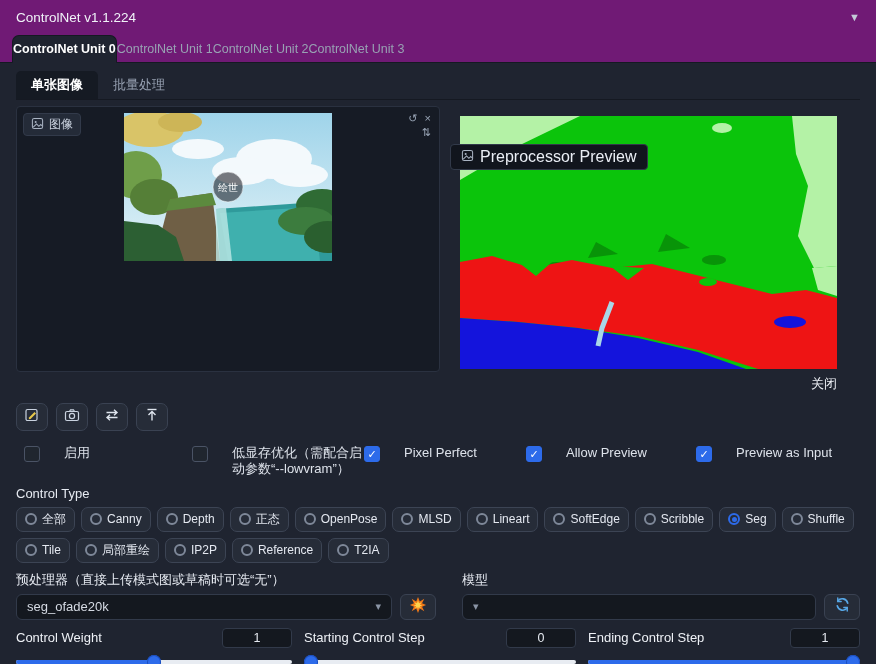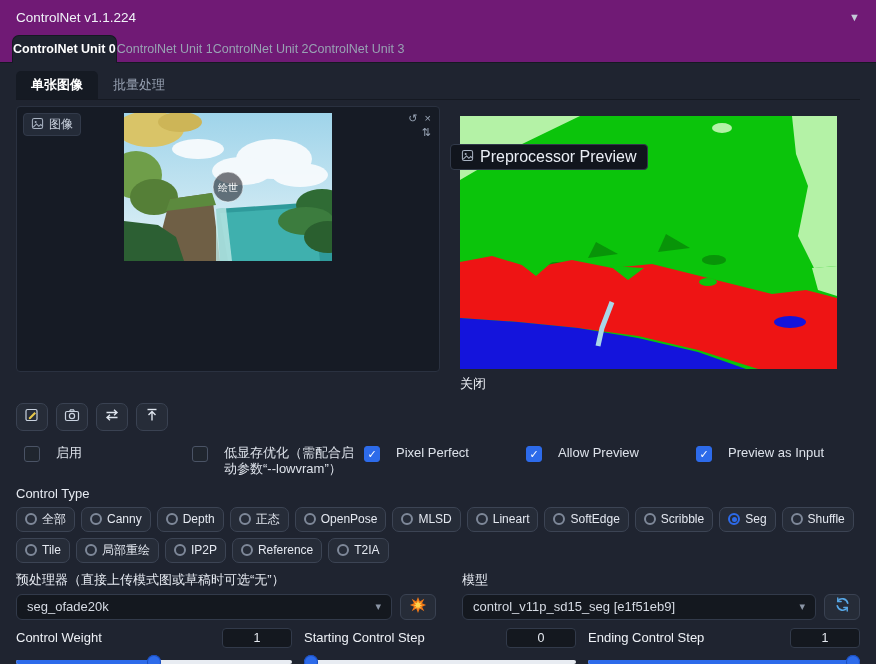--- a/index.html
+++ b/index.html
@@ -30,29 +30,29 @@
   .upload-area{height:266px;background:#161b25;border:1px solid #2a3140;border-radius:4px;position:relative;display:flex;justify-content:center;align-items:flex-start;}
   .image-chip{position:absolute;top:6px;left:6px;display:flex;gap:5px;align-items:center;font-size:12px;color:#cbd3df;background:rgba(38,44,58,.92);border:1px solid #323a4a;border-radius:4px;padding:2px 7px;z-index:2;}
   .source-image{margin-top:6px;width:208px;height:148px;display:block;}
   .corner-icons{position:absolute;top:6px;right:8px;display:flex;flex-direction:column;align-items:flex-end;gap:3px;z-index:2;}
   .corner-icons .row{display:flex;gap:7px;}
   .corner-icons span{color:#9aa6b7;font-size:11px;line-height:11px;cursor:pointer;}
 
   .right-panel{flex:1;margin-left:8px;position:relative;}
   .preview-chip{position:absolute;top:-2px;left:2px;z-index:2;display:flex;align-items:center;gap:6px;background:#11151d;border:1px solid #323a4a;border-radius:4px;padding:3px 10px;font-size:16px;color:#eaeef5;margin-top:40px;}
   .seg-image{display:block;margin:10px 0 0 12px;width:377px;height:253px;}
-  .close-label{width:377px;margin:6px 0 0 12px;text-align:left;font-size:13px;color:#f0f3f8;cursor:pointer;}
+  .close-label{width:377px;margin:6px 0 0 12px;text-align:right;font-size:13px;color:#f0f3f8;cursor:pointer;}
 
   .hint-row{display:flex;justify-content:space-between;align-items:flex-start;margin-top:10px;}
   .hint{font-size:13px;color:#e6eaf1;padding-top:6px;}
   .toolbar{display:flex;gap:8px;}
   .tool-btn{width:32px;height:28px;background:#262c38;border:1px solid #3a4252;border-radius:7px;display:flex;align-items:center;justify-content:center;cursor:pointer;}
 
   .cb-row{display:flex;align-items:flex-start;margin-top:14px;padding-left:8px;}
-  .cb-item{display:flex;gap:16px;align-items:flex-start;cursor:pointer;}
+  .cb-item{display:flex;gap:24px;align-items:flex-start;cursor:pointer;}
   .cb-item:nth-child(1){width:168px;}
   .cb-item:nth-child(2){width:172px;}
   .cb-item:nth-child(3){width:162px;}
   .cb-item:nth-child(4){width:170px;}
   .cb{width:16px;height:16px;border-radius:3px;background:#20262f;border:1px solid #4a5365;flex:0 0 auto;display:flex;align-items:center;justify-content:center;margin-top:1px;}
   .cb.checked{background:var(--accent);border-color:var(--accent);}
   .check{color:#fff;font-size:11px;line-height:11px;}
   .cb-label{font-size:13px;color:#dde2ea;line-height:1.25;}
   .cb-item.narrow .cb-label{max-width:150px;}
 
@@ -353,21 +353,20 @@
                 <polygon points="10,5 11.2,8 14,7 12.2,9.6 15,10.5 12,11.4 13.5,14 10.8,12.4 10,15 9.2,12.4 6.5,14 8,11.4 5,10.5 7.8,9.6 6,7 8.8,8" fill="#fcd34d"></polygon>
               </svg>
             </span>
           </div>
         </div>
       </div>
       <div class="dd-col2">
         <div class="dd-label">模型</div>
         <div class="dd-controls">
           <div class="select">
-            <span class="select-value">control_v11p_sd15_seg [e1f51eb9]</span>
             <span class="chevron">▾</span>
           </div>
           <div class="icon-btn">
             <span>
               <svg width="17" height="17" viewBox="0 0 18 18" fill="none" stroke="#57a7e6" stroke-width="1.8" stroke-linecap="round">
                 <path d="M14.5 7.5 A6 6 0 0 0 4 5.2"></path>
                 <path d="M3.5 10.5 A6 6 0 0 0 14 12.8"></path>
                 <path d="M4 2.2 V5.8 H7.6" stroke-width="1.5"></path>
                 <path d="M14 15.8 V12.2 H10.4" stroke-width="1.5"></path>
               </svg>

